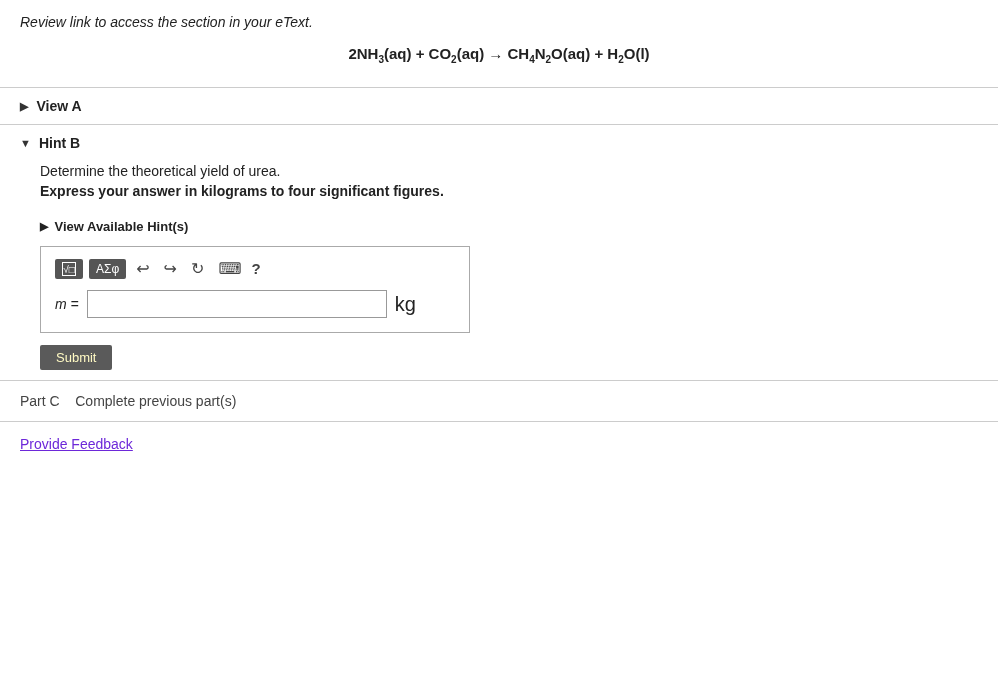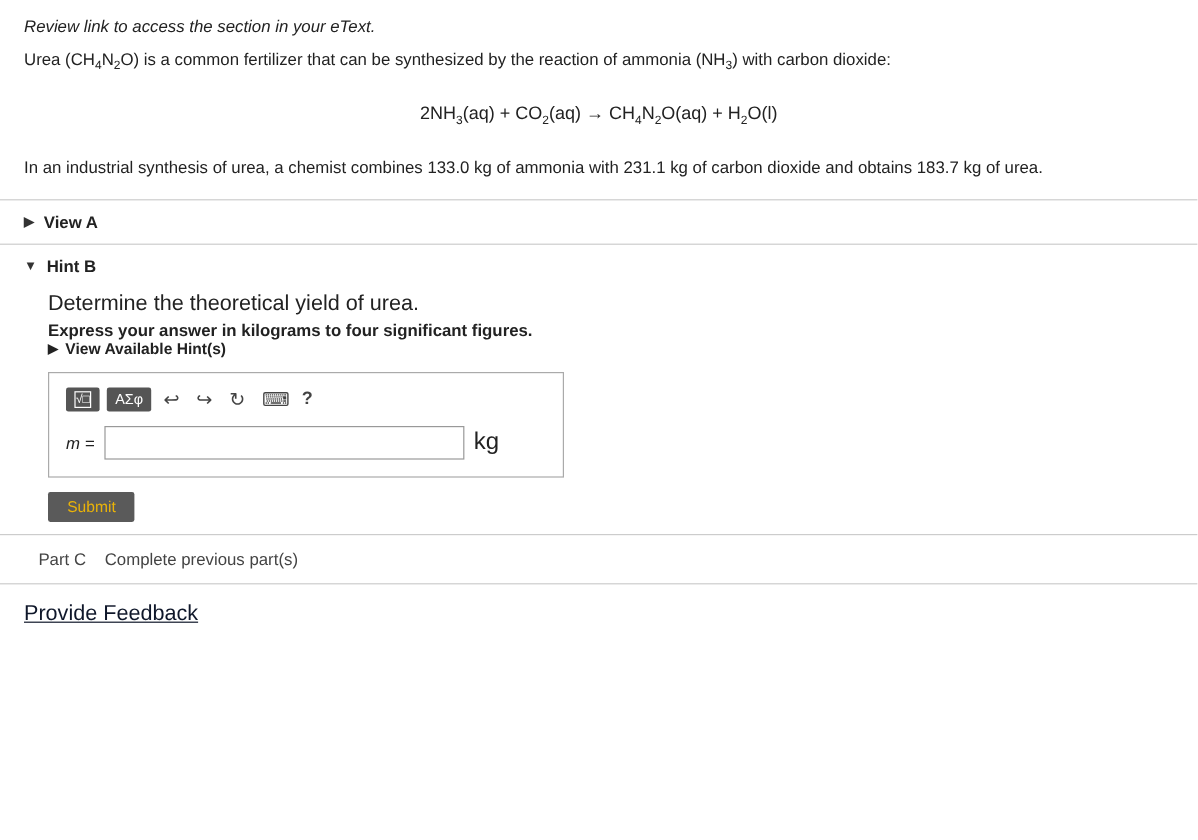--- a/index.html
+++ b/index.html
@@ -27,21 +27,22 @@
       line-height: 1.5;
     }
     .review-link {
       font-style: italic;
       font-size: 13px;
       margin-bottom: 6px;
     }
     .equation-block {
       text-align: center;
       font-size: 15px;
-      margin: 23px 0;
+      margin: 12px 0;
+      font-weight: bold;
     }
     .parts-container {
       padding: 0;
     }
     .part-row {
       border-bottom: 1px solid #ccc;
       padding: 10px 20px;
     }
     .part-header {
       display: flex;
@@ -54,27 +55,27 @@
     }
     .part-header .arrow {
       font-size: 11px;
       color: #333;
     }
     .part-b-content {
       margin-top: 12px;
       padding-left: 20px;
     }
     .part-b-content .instructions {
-      font-size: 18px;
+      font-size: 14px;
       margin-bottom: 4px;
     }
     .part-b-content .instructions-bold {
       font-weight: bold;
       font-size: 14px;
-      margin-bottom: 0;
+      margin-bottom: 20px;
     }
     .hint-row {
       display: flex;
       align-items: center;
       gap: 6px;
       font-weight: bold;
       font-size: 13px;
       margin-bottom: 12px;
       cursor: pointer;
     }
@@ -159,62 +160,56 @@
       height: 28px;
       width: 300px;
       padding: 2px 6px;
       font-size: 14px;
     }
     .unit-label {
       font-size: 20px;
     }
     .submit-btn {
       background: #5a5a5a;
-      color: #eab308;
+      color: #fef9c3;
       border: none;
       padding: 5px 16px;
       font-size: 13px;
       cursor: pointer;
       border-radius: 2px;
     }
     .part-c-row {
       border-bottom: 1px solid #ccc;
-      padding: 12px 32px;
+      padding: 12px 20px;
       font-size: 14px;
       color: #444;
     }
     .feedback-row {
       padding: 14px 20px;
     }
     .feedback-link {
-      color: #0f172a;
+      color: #6d28d9;
       text-decoration: underline;
-      font-size: 18px;
+      font-size: 14px;
       cursor: pointer;
     }
     sup, sub {
       font-size: 10px;
     }
   </style>
 </head>
 <body>
 
 <div class="page-container">
 
   <div class="intro-section">
     <p class="review-link">Review link to access the section in your eText.</p>
-    <p>
-      Urea (CH<sub>4</sub>N<sub>2</sub>O) is a common fertilizer that can be synthesized by the reaction of ammonia (NH<sub>3</sub>) with carbon dioxide:
-    </p>
     <div class="equation-block">
       2NH<sub>3</sub>(aq) + CO<sub>2</sub>(aq) → CH<sub>4</sub>N<sub>2</sub>O(aq) + H<sub>2</sub>O(l)
     </div>
-    <p>
-      In an industrial synthesis of urea, a chemist combines 133.0 kg of ammonia with 231.1 kg of carbon dioxide and obtains 183.7 kg of urea.
-    </p>
   </div>
 
   <div class="parts-container">
 
     <div class="part-row">
       <div class="part-header">
         <span class="arrow">▶</span>
         <span>View A</span>
       </div>
     </div>

